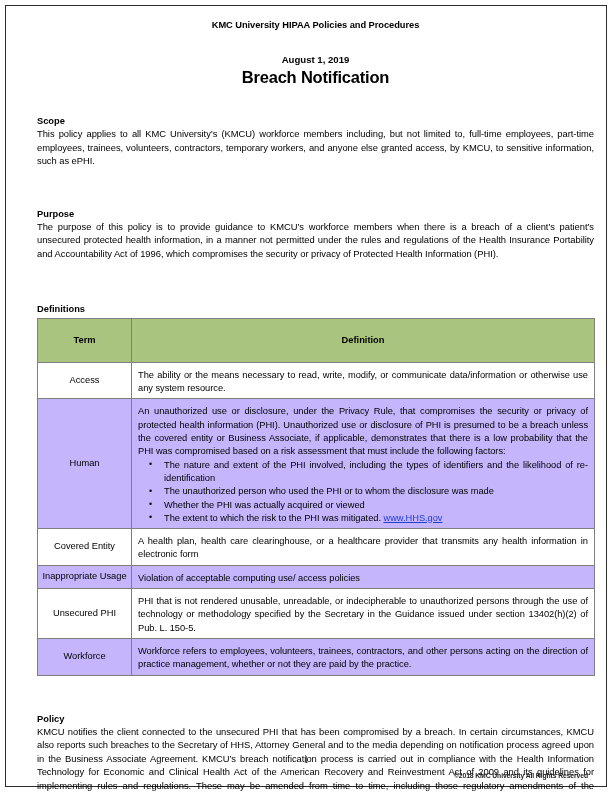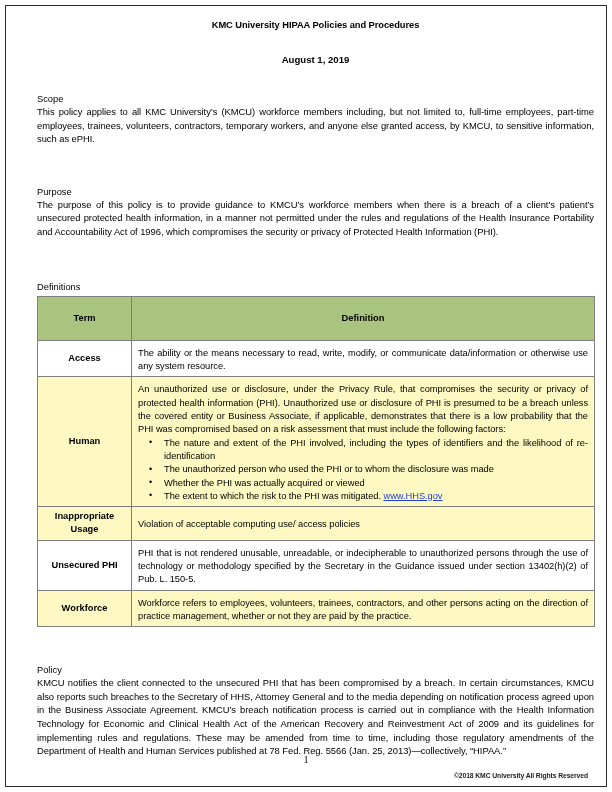--- a/index.html
+++ b/index.html
@@ -55,21 +55,21 @@
     text-align: center;
     font-size: 16.5px;
     font-weight: bold;
     letter-spacing: -0.2px;
     margin-bottom: 16px;
   }
 
   
   .section-heading {
     font-size: 9.3px;
-    font-weight: normal;
+    font-weight: bold;
     margin-bottom: 1px;
     margin-top: 29px;
   }
 
   .body-text {
     font-size: 9.4px;
     line-height: 13.6px;
     text-align: justify;
     text-justify: inter-word;
     letter-spacing: -0.04px;
@@ -101,32 +101,32 @@
     text-align: center;
     padding: 15px 4px;
     height: 18px;
   }
 
   col.term-col { width: 94px; }
   col.def-col  { width: 463px; }
 
   td.term-cell {
     text-align: center;
-    font-weight: bold;
+    font-weight: normal;
     padding: 3px 4px;
   }
 
   td.def-cell {
     text-align: justify;
     text-justify: inter-word;
     padding: 6px 6px 3px 6px;
     letter-spacing: -0.04px;
   }
 
-  tr.shaded td { background: #fef9c3; }
+  tr.shaded td { background: #c4b5fd; }
   tr.plain  td { background: #ffffff; }
 
   td.def-cell .lead { display: block; }
 
   ul.factors {
     list-style: none;
     margin: 0 0 0 0;
     padding: 0;
   }
   ul.factors li {
@@ -171,20 +171,21 @@
 </style>
 </head>
 <body>
 
 <div class="page-frame">
   <div class="page-inner">
 
     <div class="doc-header">KMC University HIPAA Policies and Procedures</div>
 
     <div class="doc-date">August 1, 2019</div>
+    <div class="doc-title">Breach Notification</div>
 
     <div>
       <div class="section-heading">Scope</div>
       <div class="body-text">This policy applies to all KMC University’s (KMCU) workforce members including, but not limited to, full-time employees, part-time employees, trainees, volunteers, contractors, temporary workers, and anyone else granted access, by KMCU, to sensitive information, such as ePHI.</div>
     </div>
 
     <div class="spacer-12"></div>
 
     <div>
       <div class="section-heading">Purpose</div>
@@ -217,20 +218,24 @@
             <td class="def-cell">
               <span class="lead">An unauthorized use or disclosure, under the Privacy Rule, that compromises the security or privacy of protected health information (PHI). Unauthorized use or disclosure of PHI is presumed to be a breach unless the covered entity or Business Associate, if applicable, demonstrates that there is a low probability that the PHI was compromised based on a risk assessment that must include the following factors:</span>
               <ul class="factors">
                 <li>The nature and extent of the PHI involved, including the types of identifiers and the likelihood of re-identification</li>
                 <li>The unauthorized person who used the PHI or to whom the disclosure was made</li>
                 <li>Whether the PHI was actually acquired or viewed</li>
                 <li><span>The extent to which the risk to the PHI was mitigated.</span> <a class="hhs-link" href="#">www.HHS.gov</a></li>
               </ul>
             </td>
           </tr>
+          <tr class="plain">
+            <td class="term-cell">Covered Entity</td>
+            <td class="def-cell">A health plan, health care clearinghouse, or a healthcare provider that transmits any health information in electronic form</td>
+          </tr>
           <tr class="shaded">
             <td class="term-cell">Inappropriate Usage</td>
             <td class="def-cell">Violation of acceptable computing use/ access policies</td>
           </tr>
           <tr class="plain">
             <td class="term-cell">Unsecured PHI</td>
             <td class="def-cell">PHI that is not rendered unusable, unreadable, or indecipherable to unauthorized persons through the use of technology or methodology specified by the Secretary in the Guidance issued under section 13402(h)(2) of Pub. L. 150-5.</td>
           </tr>
           <tr class="shaded">
             <td class="term-cell">Workforce</td>

